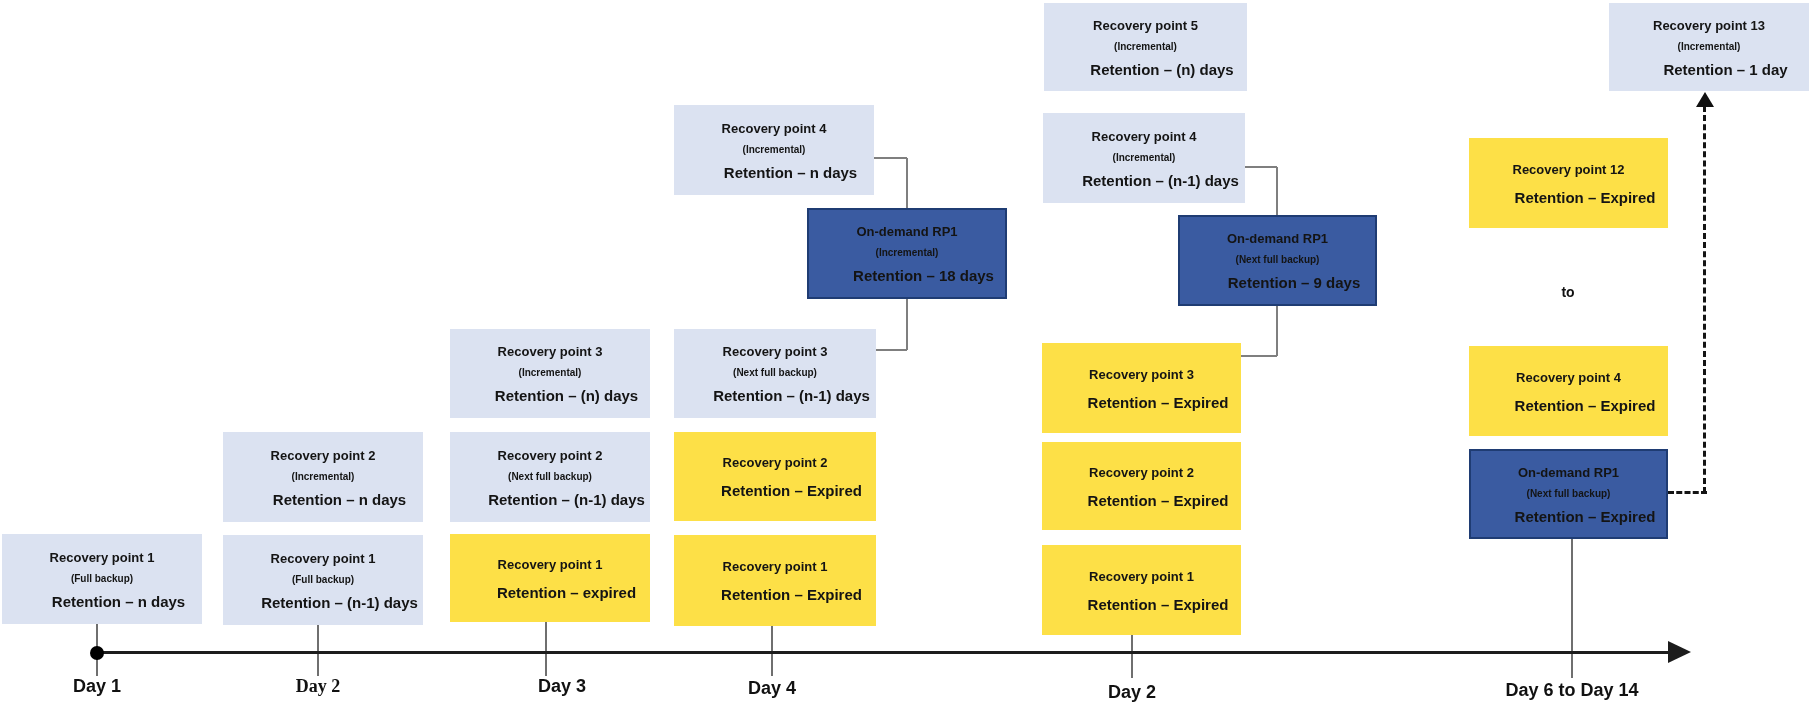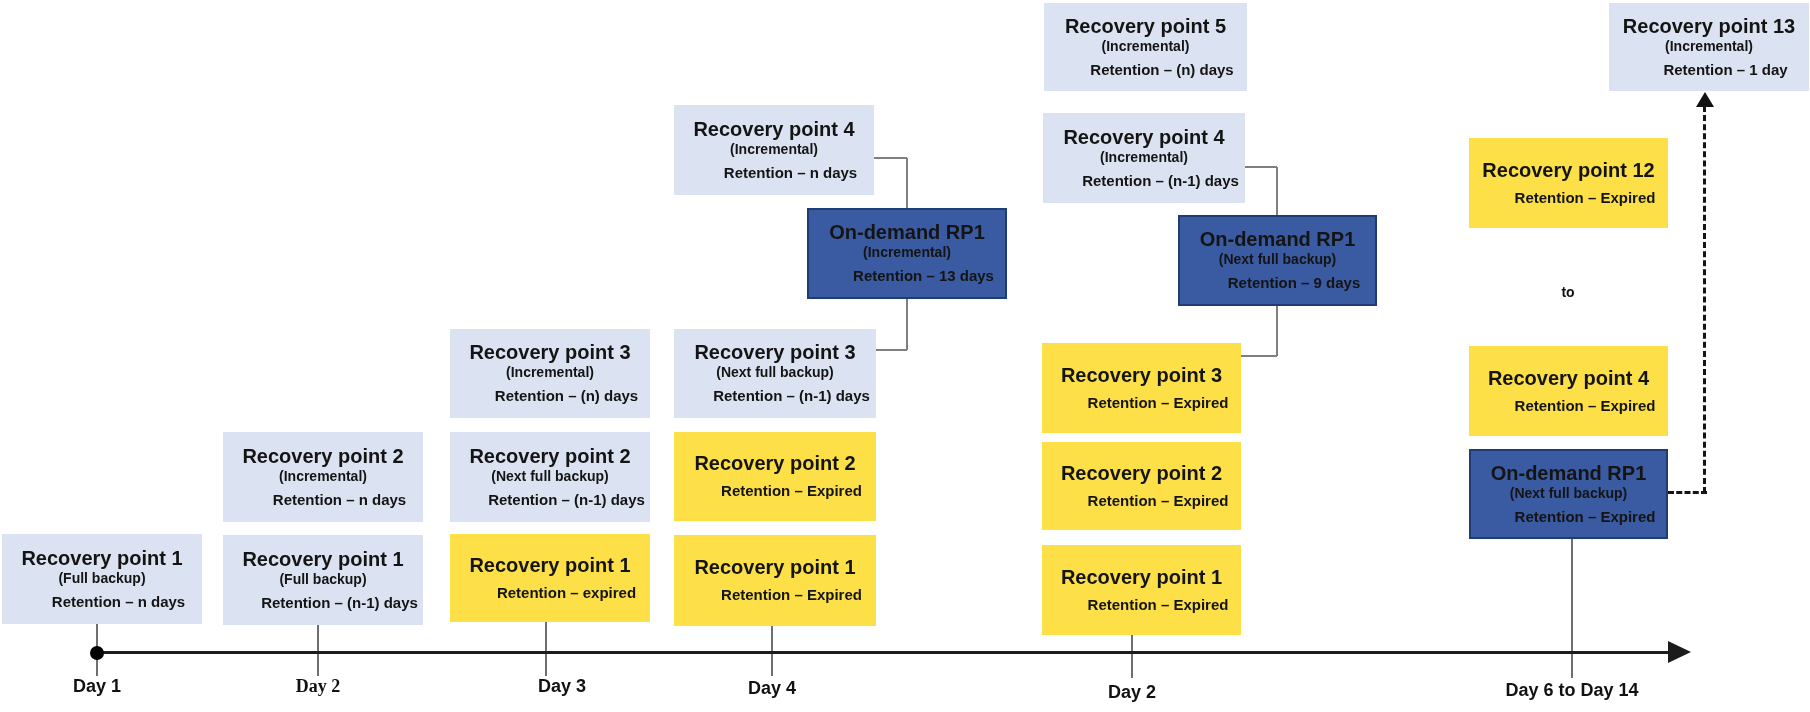--- a/index.html
+++ b/index.html
@@ -15,22 +15,22 @@
     position: absolute;
     box-sizing: border-box;
     display: flex;
     flex-direction: column;
     justify-content: center;
     align-items: center;
     text-align: center;
     font-weight: 700;
     color: #141414;
   }
-  .box .box-title { font-size: 20px; line-height: 22px; }
-  .box .box-type { font-size: 14px; line-height: 19px; }
+  .box .box-title { font-size: 13px; line-height: 22px; }
+  .box .box-type { font-size: 10px; line-height: 19px; }
   .box .box-retention { font-size: 15px; line-height: 20px; margin-top: 4px; padding-left: 33px; }
   .box.two-line .box-retention { margin-top: 7px; }
   .box.scheduled { background: #dbe2f1; }
   .box.expired { background: #fde047; }
   .box.ondemand { background: #3a5ba1; border: 2px solid #1f3c73; }
   .line-h { position: absolute; height: 0; border-top: 2px solid #7f7f7f; }
   .line-v { position: absolute; width: 0; border-left: 2px solid #7f7f7f; }
   .line-h.dashed { border-top: 3px dashed #141414; }
   .line-v.dashed { border-left: 3px dashed #141414; }
   .tick { position: absolute; width: 0; border-left: 2px solid #6f6f6f; }
@@ -114,21 +114,21 @@
         <div class="box-retention">Retention – expired</div>
       </div>
       <div class="box scheduled" style="left: 674px; top: 105px; width: 200px; height: 90px;">
         <div class="box-title">Recovery point 4</div>
         <div class="box-type">(Incremental)</div>
         <div class="box-retention">Retention – n days</div>
       </div>
       <div class="box ondemand" style="left: 807px; top: 208px; width: 200px; height: 91px;">
         <div class="box-title">On-demand RP1</div>
         <div class="box-type">(Incremental)</div>
-        <div class="box-retention">Retention – 13 days</div>
+        <div class="box-retention">Retention – 18 days</div>
       </div>
       <div class="box scheduled" style="left: 674px; top: 329px; width: 202px; height: 89px;">
         <div class="box-title">Recovery point 3</div>
         <div class="box-type">(Next full backup)</div>
         <div class="box-retention">Retention – (n-1) days</div>
       </div>
       <div class="box expired two-line" style="left: 674px; top: 432px; width: 202px; height: 89px;">
         <div class="box-title">Recovery point 2</div>
         <div class="box-retention">Retention – Expired</div>
       </div>

